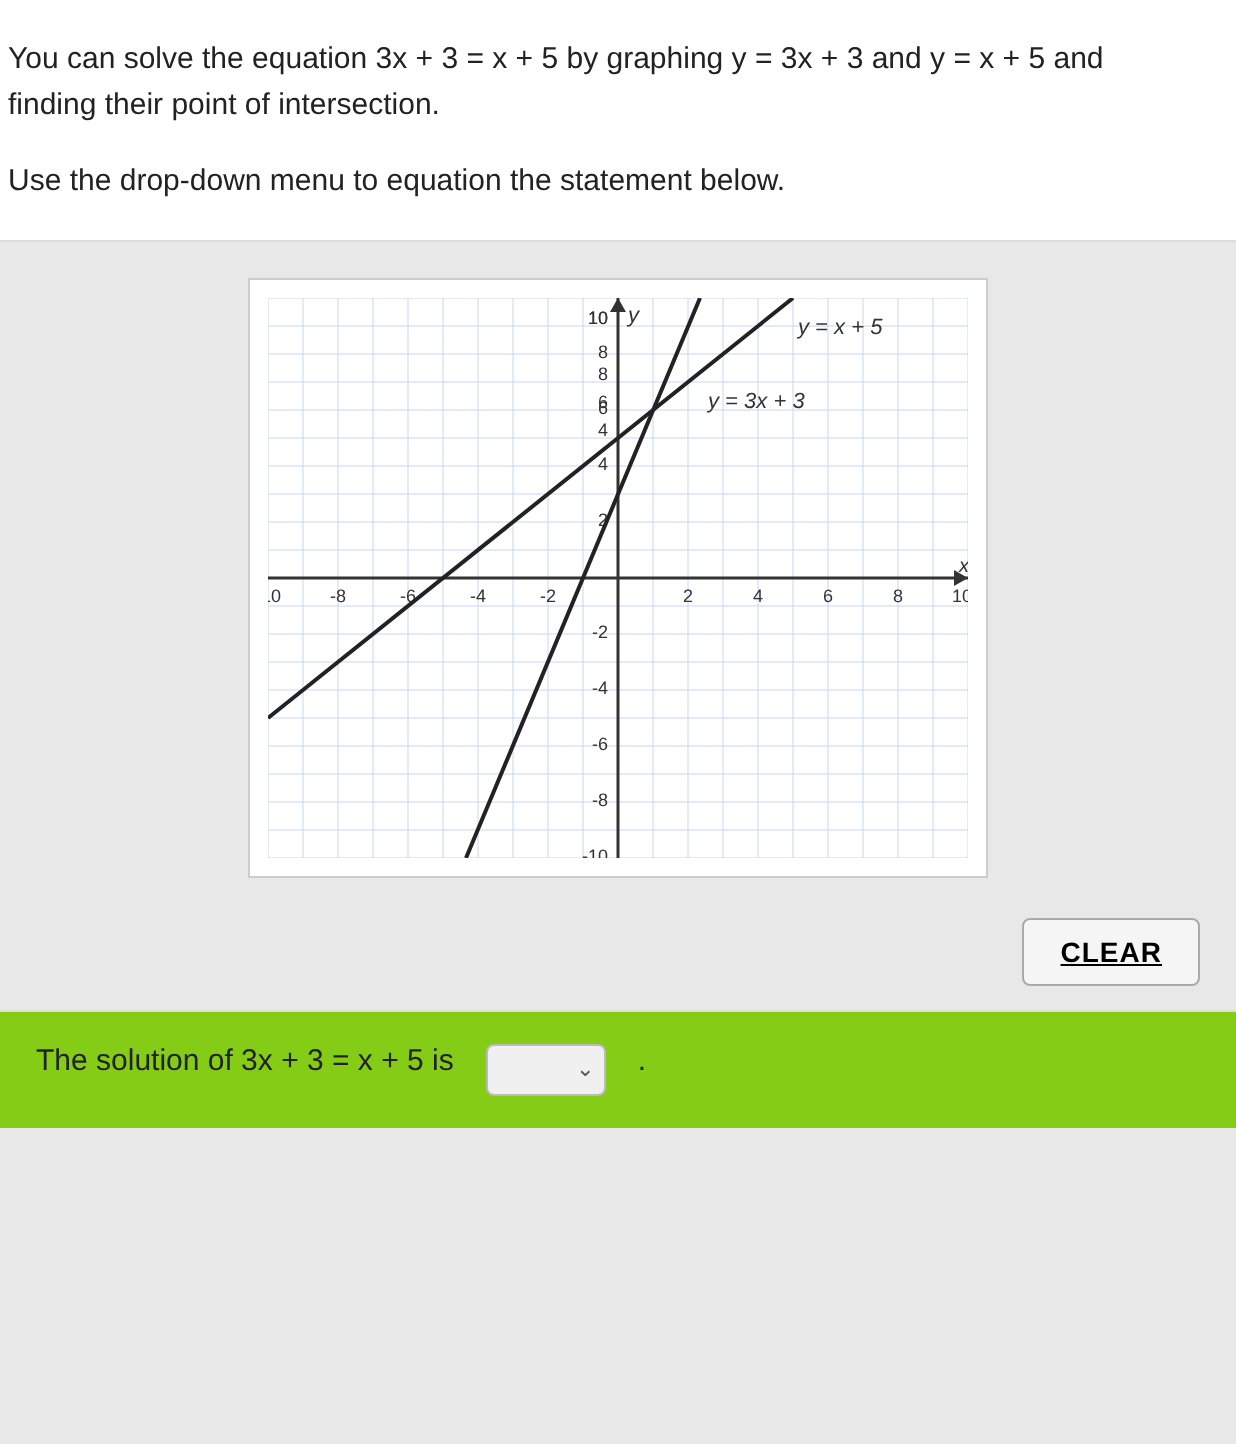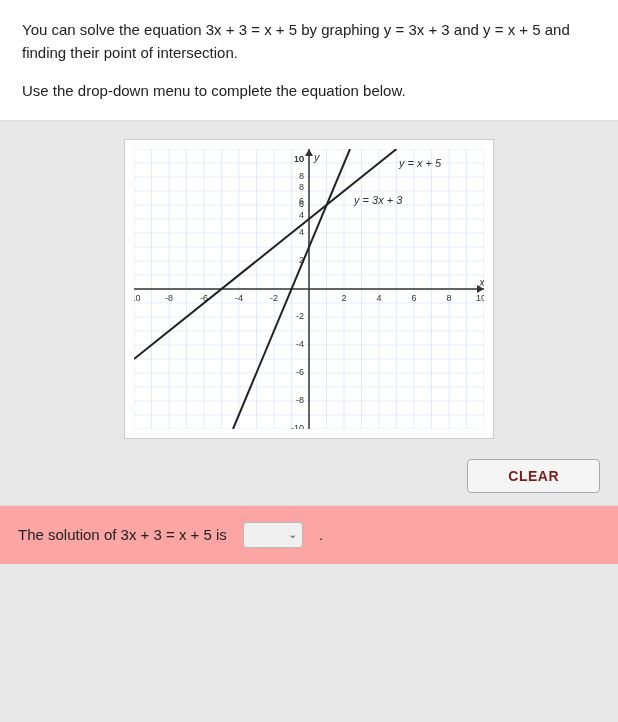--- a/index.html
+++ b/index.html
@@ -7,21 +7,21 @@
       width: 618px;
       min-height: 722px;
       background: #e8e8e8;
       font-family: Arial, sans-serif;
       font-size: 15px;
       color: #222;
     }
 
     .top-panel {
       background: #fff;
-      padding: 18px 18px 18px 22px;
+      padding: 18px 18px 18px 4px;
       border-bottom: 1px solid #ddd;
     }
 
     .top-panel p {
       line-height: 1.55;
       margin-bottom: 0;
     }
 
     .top-panel .para2 {
       margin-top: 14px;
@@ -55,35 +55,35 @@
       display: flex;
       justify-content: flex-end;
       align-items: center;
       padding: 10px 18px 12px 18px;
       gap: 10px;
     }
 
     .btn {
       border: 1.5px solid #aaa;
       background: #f5f5f5;
-      color: #7f1d1d;
+      color: #000000;
       font-size: 14px;
       font-weight: bold;
-      padding: 8px 40px;
+      padding: 8px 18px;
       border-radius: 4px;
       cursor: pointer;
       letter-spacing: 0.5px;
+      text-decoration: underline;
     }
 
     .bottom-panel {
-      background: #fca5a5;
+      background: #84cc16;
       border-top: 1px solid #ddd;
       padding: 16px 18px;
       display: flex;
-      align-items: center;
       flex-wrap: wrap;
       gap: 16px;
     }
 
     .bottom-panel .statement-text {
       font-size: 15px;
     }
 
     .dropdown-select {
       border: 1.5px solid #bbb;
@@ -117,21 +117,21 @@
 
     .dot {
       font-size: 15px;
     }
   </style>
 </head>
 <body>
 
 <div class="top-panel">
   <p>You can solve the equation 3x + 3 = x + 5 by graphing y = 3x + 3 and y = x + 5 and finding their point of intersection.</p>
-  <p class="para2">Use the drop-down menu to complete the equation below.</p>
+  <p class="para2">Use the drop-down menu to equation the statement below.</p>
 </div>
 
 <div class="graph-area">
   <div class="graph-container">
     <svg class="graph-svg" viewBox="0 0 350 280">
 
       <g stroke="#c5d8f0" stroke-width="0.5">
 
         <line x1="0" y1="0" x2="0" y2="280"></line>
         <line x1="17.5" y1="0" x2="17.5" y2="280"></line>

